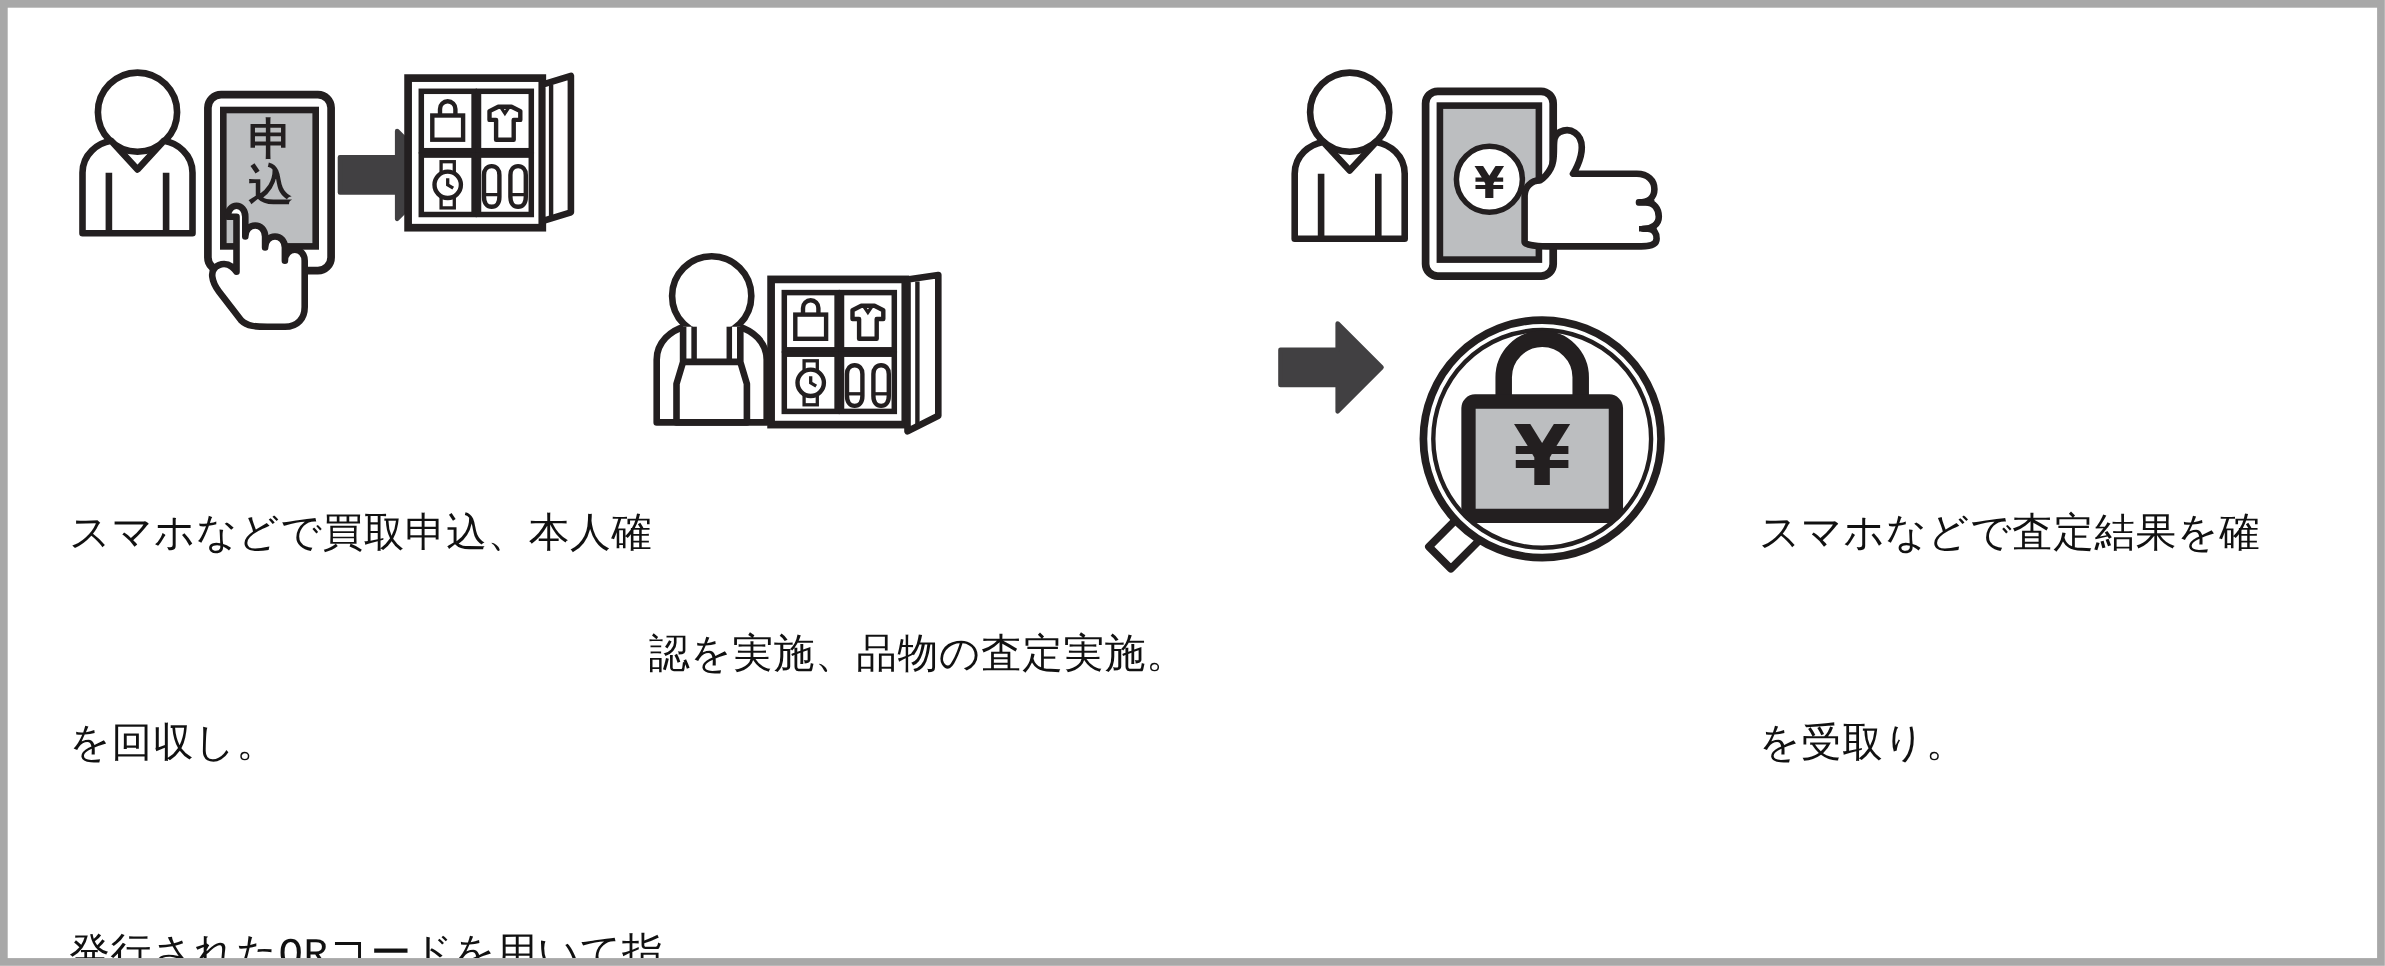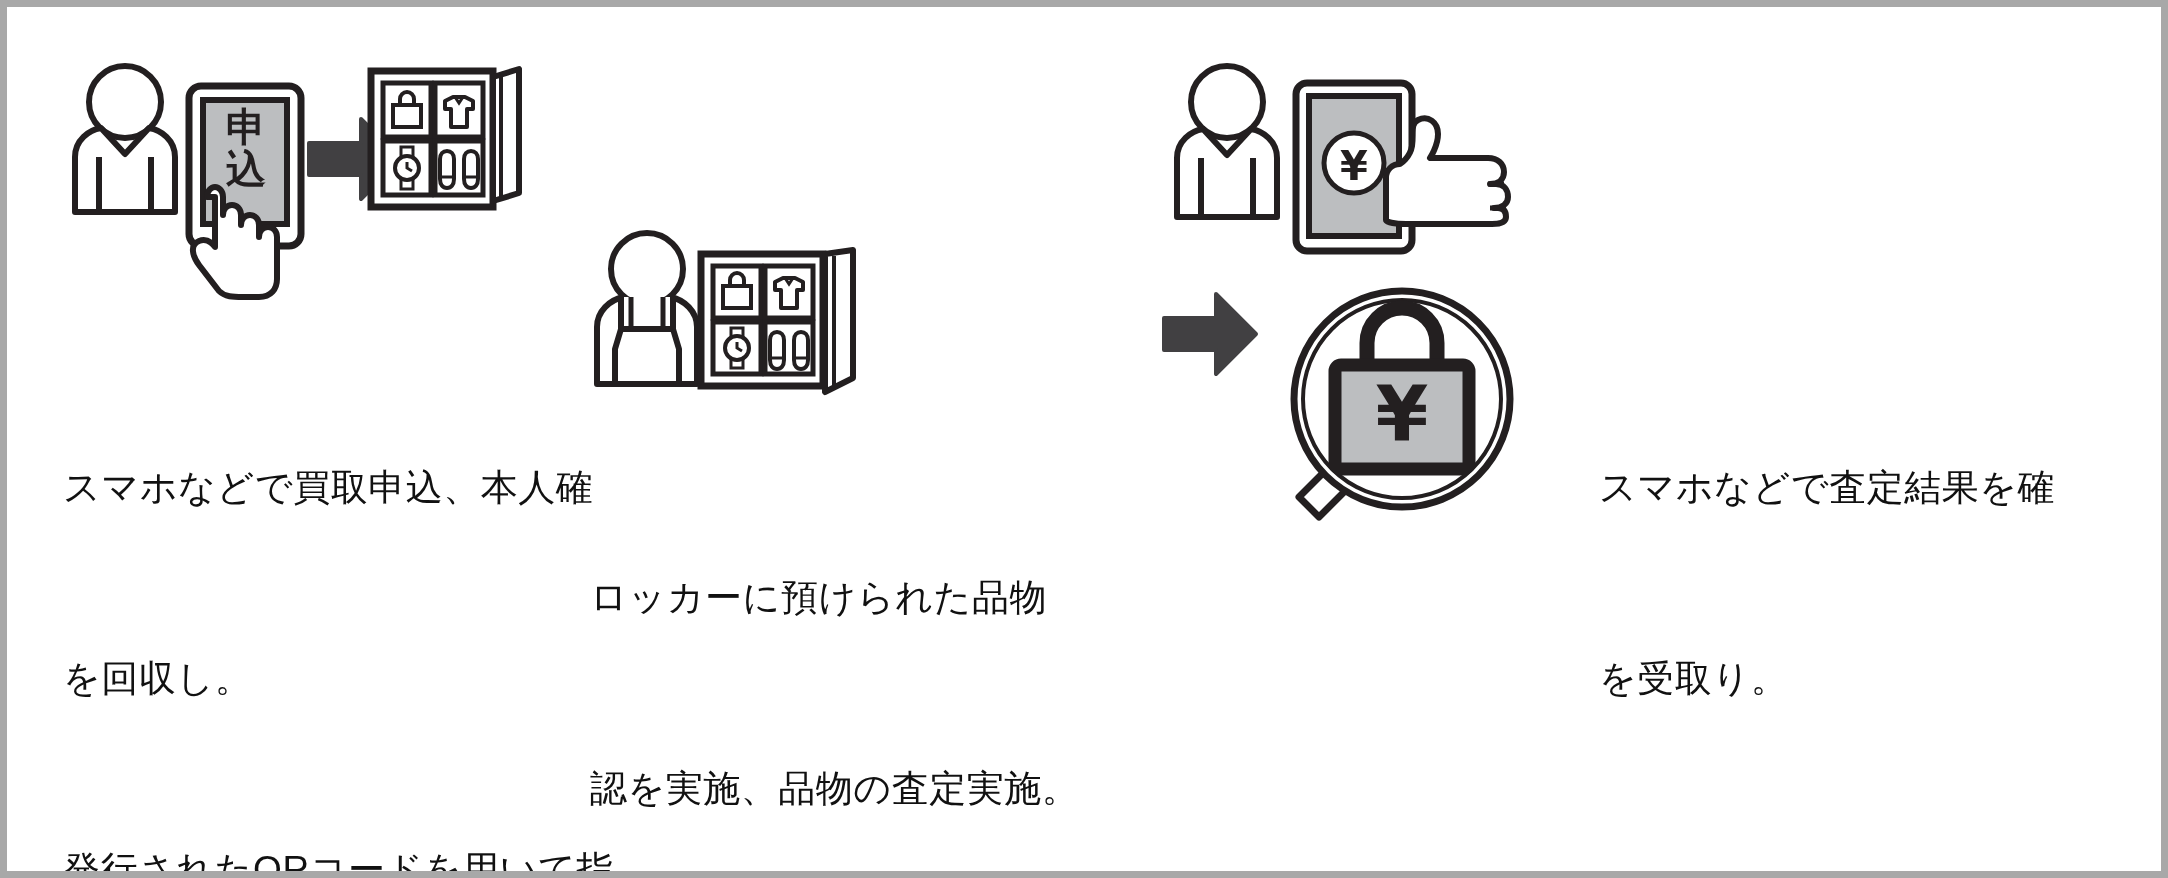--- a/index.html
+++ b/index.html
@@ -19,21 +19,21 @@
 
   .cap{
     position:absolute;
     color:#111111;
     font-size:37px;
     line-height:1.72;
     letter-spacing:0.5px;
     white-space:pre;
     font-family:"Liberation Sans","DejaVu Sans",sans-serif;
   }
-  .cap div{white-space:pre;}
+  .cap div{white-space:pre;font-family:Liberation Mono, monospace;}
 
   svg{display:block;overflow:visible;}
 </style>
 </head>
 <body>
 
 <div id="frame">
 
   <div class="panel">
 
@@ -190,21 +190,20 @@
 
         <g>
           <path d="M110 98 L110 74 A35 35 0 0 1 180 74 L180 98" fill="none" stroke="#231f20" stroke-width="15"></path>
           <rect x="78" y="96" width="134" height="104" rx="6" ry="6" fill="#bcbec0" stroke="#231f20" stroke-width="13"></rect>
         </g>
         <text x="145" y="172" font-family="DejaVu Sans, sans-serif" font-size="76" font-weight="bold" fill="#231f20" text-anchor="middle">¥</text>
       </svg>
     </div>
 
     <div class="cap" style="left:583px;top:432px;width:520px;">
-      <div>ロッカーに預けられた品物</div>
       <div>認を実施、品物の査定実施。</div>
       
     </div>
   </div>
 
   <div class="panel">
 
     <div class="art" style="left:1160px;top:55px;">
       <svg width="140" height="160" viewBox="0 0 140 160">
         <circle cx="60" cy="40" r="36" fill="#fff" stroke="#231f20" stroke-width="6"></circle>

